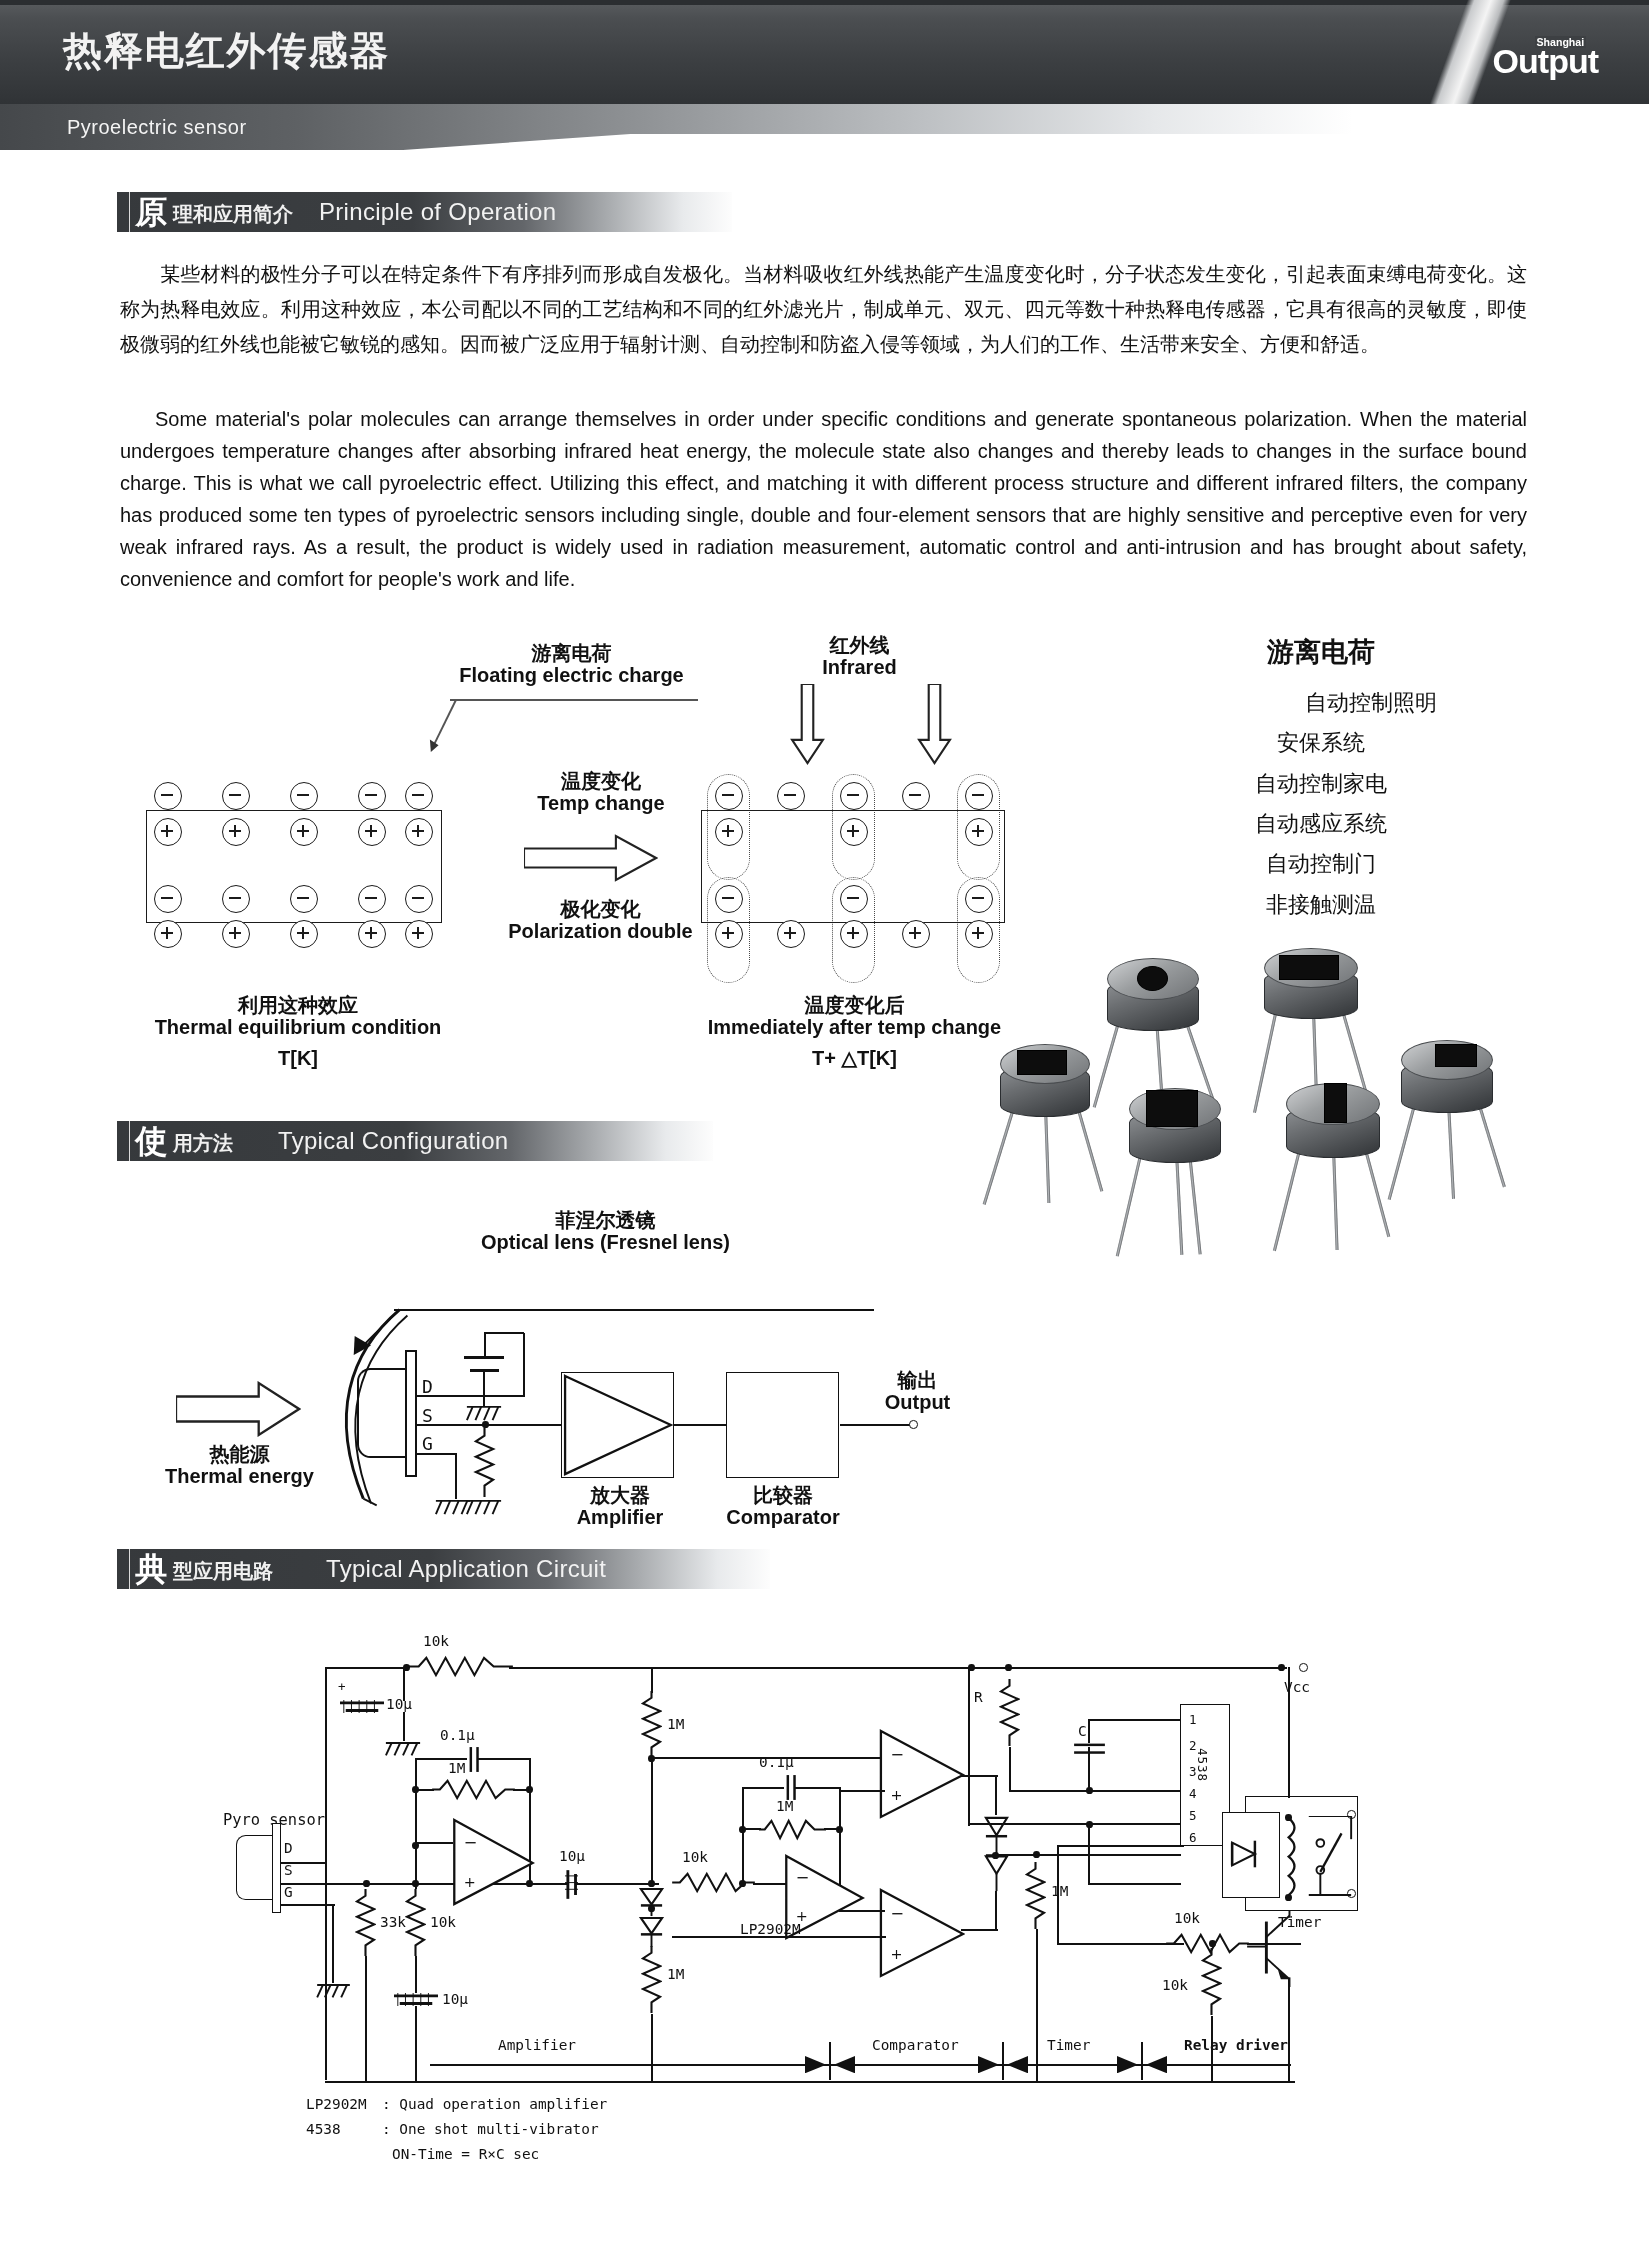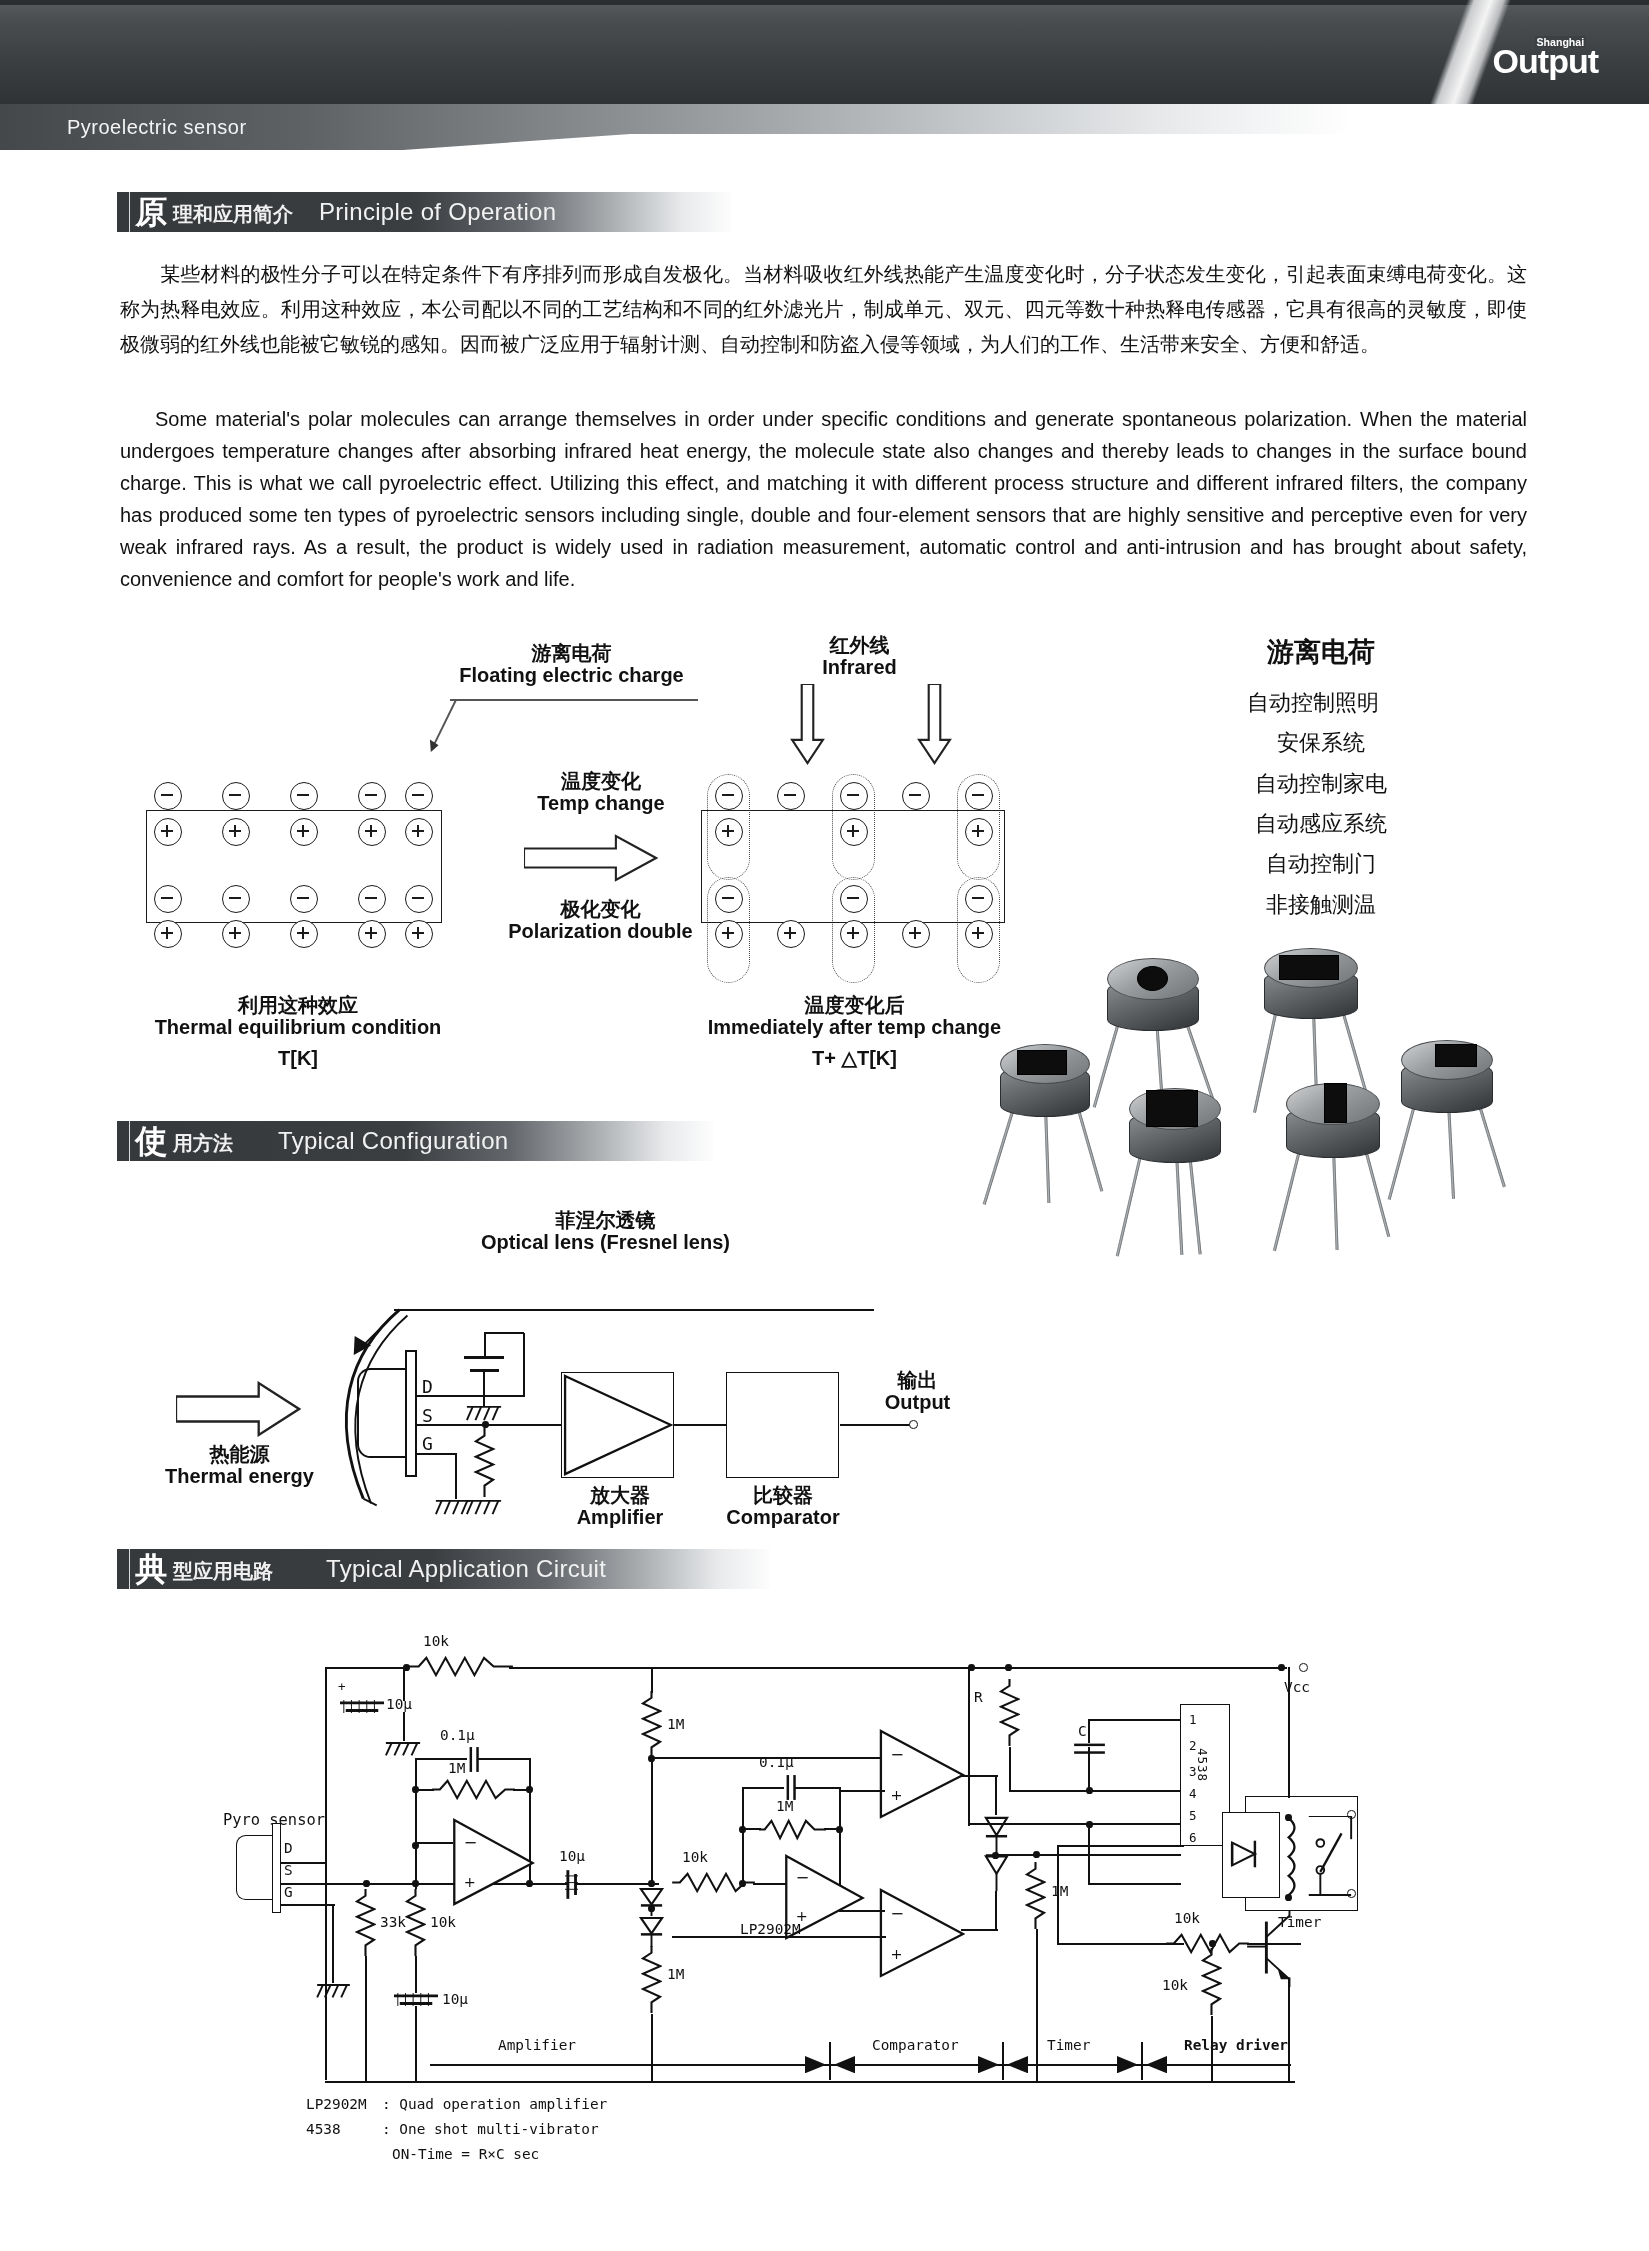--- a/index.html
+++ b/index.html
@@ -75,20 +75,21 @@
   .term{position:absolute;width:8.6px;height:8.6px;border-radius:50%;border:1.9px solid #111;background:#fff;box-sizing:border-box;}
   .rbox{position:absolute;border:1.9px solid #111;box-sizing:border-box;background:#fff;}
   .txt{position:absolute;font-family:"DejaVu Sans Mono",monospace;font-size:14.4px;color:#111;white-space:nowrap;}
   .txt-s{position:absolute;font-family:"DejaVu Sans Mono",monospace;font-size:12.5px;color:#111;white-space:nowrap;}
 </style>
 </head>
 <body>
 
 <div id="header">
   <div class="topline"></div>
+  <div id="hdr-title">热释电红外传感器</div>
   <div id="hdr-slash"></div>
   <div id="logo">
     <div class="lg-main">Output</div>
     <div class="lg-sup">Shanghai</div>
   </div>
 </div>
 <div id="subbar">
   <div id="sub-title">Pyroelectric sensor</div>
   <div class="cut"></div>
 </div>
@@ -201,21 +202,21 @@
   </div>
   <div class="lbl" style="left:672px;top:994px;width:365px;">
     <div class="cn">温度变化后</div>
     <div>Immediately after temp change</div>
     <div style="margin-top:8.6px;">T+ △T[K]</div>
   </div>
 </div>
 
 <div>
   <div id="uses-title" style="left:1196px;top:634px;">游离电荷</div>
-  <div class="use-item" style="left:1188px;top:688px;">自动控制照明</div>
+  <div class="use-item" style="left:1246px;top:688px;">自动控制照明</div>
   <div class="use-item" style="left:1196px;top:728px;">安保系统</div>
   <div class="use-item" style="left:1196px;top:769px;">自动控制家电</div>
   <div class="use-item" style="left:1196px;top:809px;">自动感应系统</div>
   <div class="use-item" style="left:1196px;top:849px;">自动控制门</div>
   <div class="use-item" style="left:1196px;top:890px;">非接触测温</div>
 </div>
 
 <div>
 
   <div class="sensor" style="left:1095px;top:956px;">

